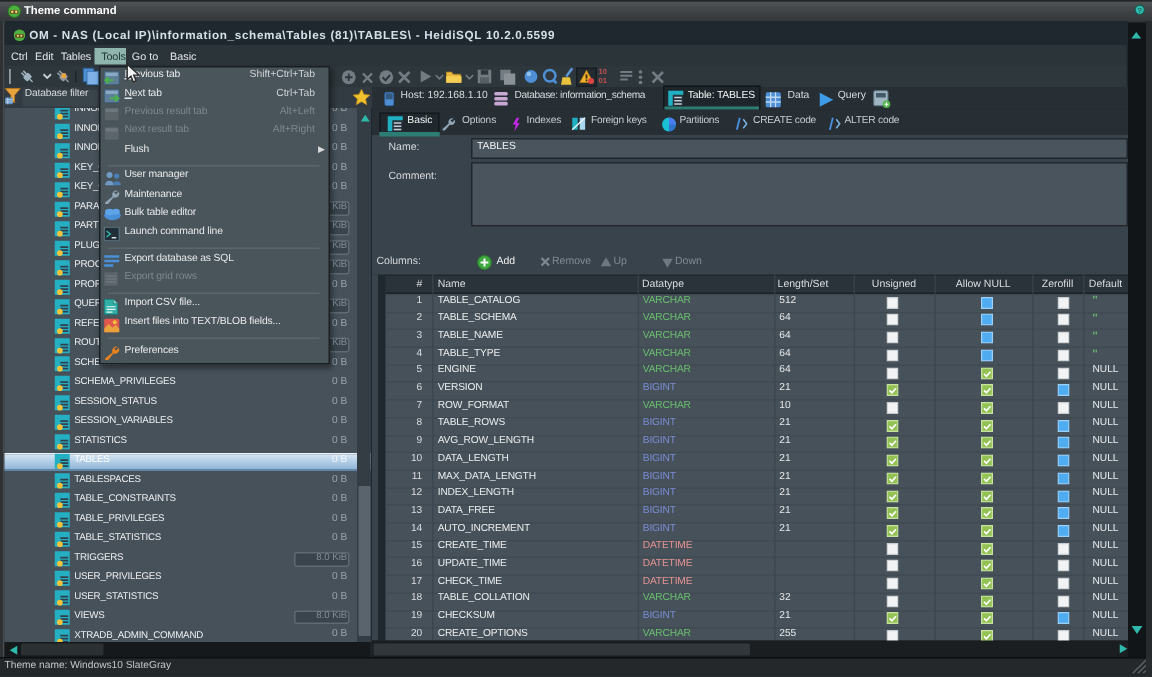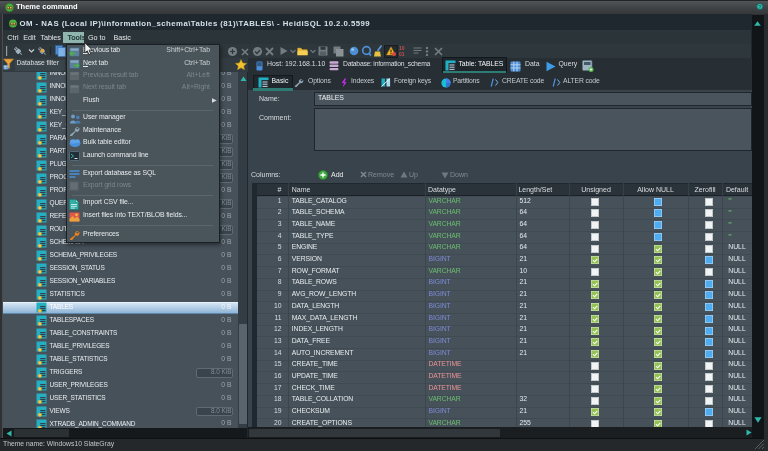--- a/index.html
+++ b/index.html
@@ -29,21 +29,21 @@
     <rect x="1" y="3.7" width="6" height="2.5" rx="1" fill="#6B4F2A"></rect>
     <circle cx="2.9" cy="4.8" r="0.7" fill="#F2E26B"></circle>
     <circle cx="5.2" cy="4.8" r="0.7" fill="#F2E26B"></circle>
   </svg>
 <div class="a tx" style="left:19.5px;top:20.2px;font-size:7.8px;color:#D3E0E8;font-weight:bold;letter-spacing:0.45px;">OM - NAS (Local IP)\information_schema\Tables (81)\TABLES\ - HeidiSQL 10.2.0.5599</div>
 <div class="a" style="left:3px;top:30px;width:748px;height:14px;background:#2B3439"></div>
 <div class="a tx" style="left:7.3px;top:33.5px;font-size:7.2px;color:#E2E6E8;font-weight:normal;letter-spacing:0px;">Ctrl</div>
 <div class="a tx" style="left:23.3px;top:33.5px;font-size:7.2px;color:#E2E6E8;font-weight:normal;letter-spacing:0px;">Edit</div>
 <div class="a tx" style="left:40.5px;top:33.5px;font-size:7.2px;color:#E2E6E8;font-weight:normal;letter-spacing:-0.1px;">Tables</div>
 <div class="a" style="left:62.5px;top:32.2px;width:21px;height:10.8px;background:#8FB5AE"></div>
-<div class="a tx" style="left:67.5px;top:33.5px;font-size:7.2px;color:#1F3531;font-weight:bold;letter-spacing:-0.1px;">Tools</div>
+<div class="a tx" style="left:67.5px;top:33.5px;font-size:7.2px;color:#1F3531;font-weight:normal;letter-spacing:-0.1px;">Tools</div>
 <div class="a tx" style="left:87.9px;top:33.5px;font-size:7.2px;color:#E2E6E8;font-weight:normal;letter-spacing:0px;">Go to</div>
 <div class="a tx" style="left:113.4px;top:33.5px;font-size:7.2px;color:#E2E6E8;font-weight:normal;letter-spacing:0px;">Basic</div>
 <div class="a" style="left:3px;top:44px;width:748px;height:14px;background:#2E373C"></div>
 <svg class="a" style="left:5px;top:46px" width="3" height="10">
     <rect x="1" y="0" width="1.2" height="10" fill="#AEB6BA" opacity="0.8"></rect>
   </svg>
 <svg class="a" style="left:12px;top:45px" width="12" height="12">
     <g transform="rotate(-45 6 6)">
       <rect x="3.6" y="4.4" width="4.8" height="4.2" rx="1" fill="#9FB2BD"></rect>
       <rect x="4.6" y="1.6" width="1.1" height="2.8" fill="#9FB2BD"></rect>

